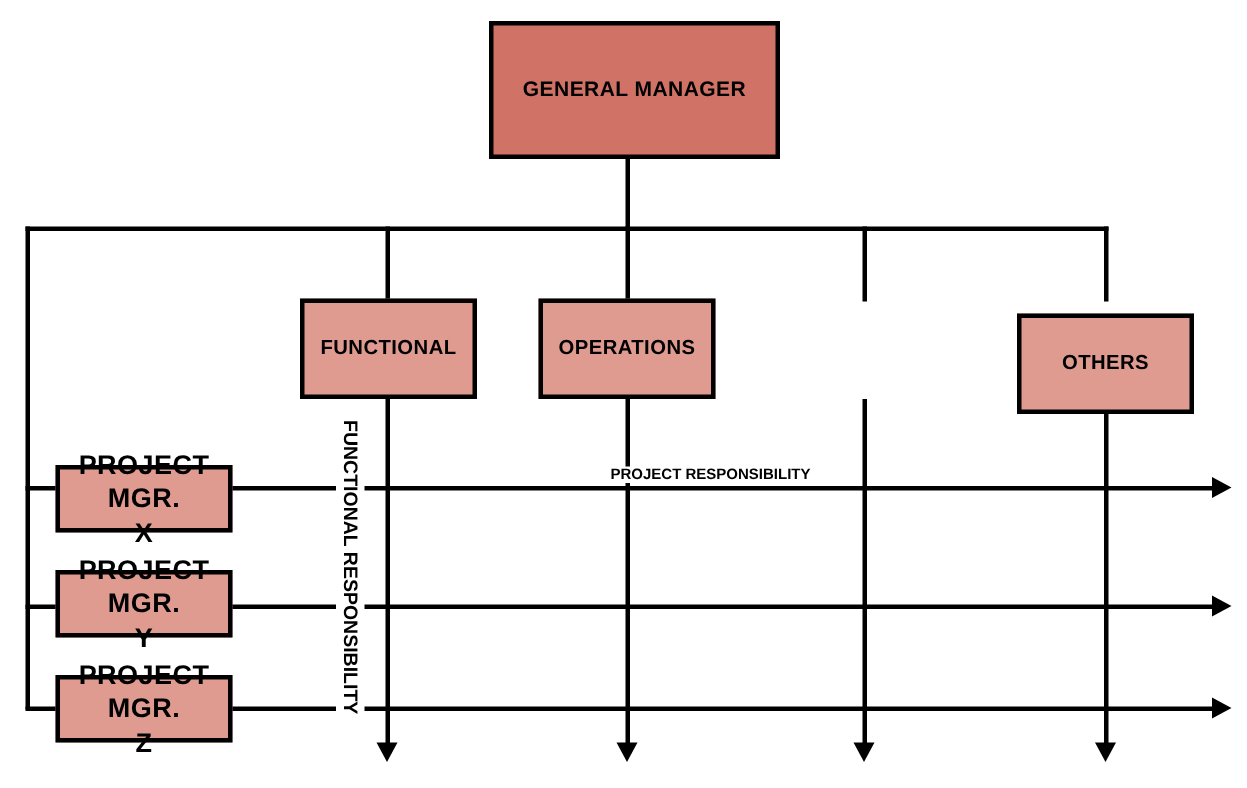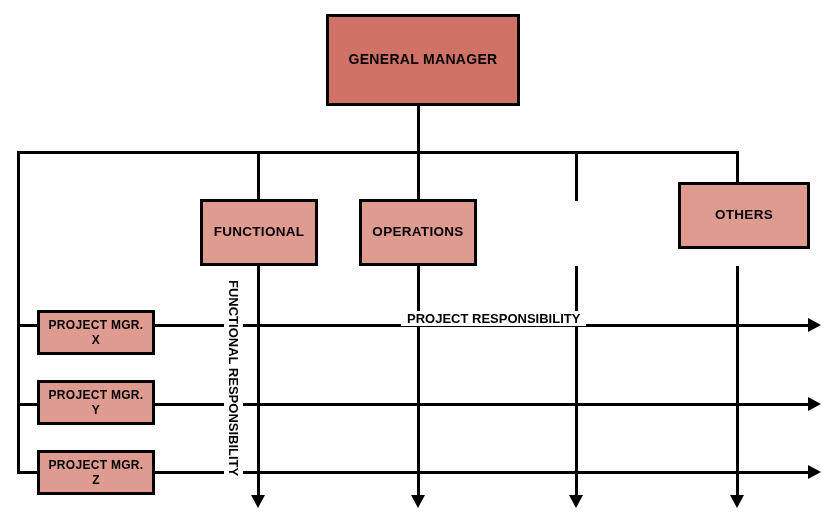--- a/index.html
+++ b/index.html
@@ -36,21 +36,21 @@
   .node-gm {
     background: #d17266;
     font-size: 14px;
   }
   .node-dept {
     background: #e09b90;
     font-size: 13.5px;
   }
   .node-pm {
     background: #e09b90;
-    font-size: 12px;
+    font-size: 18px;
     justify-content: center;
   }
 
   
   .line-h {
     position: absolute;
     background: #000000;
     height: 3px;
     z-index: 3;
   }
@@ -77,21 +77,21 @@
     height: 0;
     border-left: 7px solid transparent;
     border-right: 7px solid transparent;
     border-top: 13px solid #000000;
     z-index: 4;
   }
 
   
   .label-axis-h {
     position: absolute;
-    font-size: 13px;
+    font-size: 10px;
     font-weight: bold;
     color: #000000;
     background: #ffffff;
     padding: 0 6px;
     white-space: nowrap;
     z-index: 7;
   }
   .label-axis-v {
     position: absolute;
     font-size: 13px;
@@ -127,21 +127,21 @@
 
   <div class="node node-dept" style="left:200px; top:199px; width:118px; height:67px;">
     <span>FUNCTIONAL</span>
   </div>
 
   <div class="node node-dept" style="left:359px; top:199px; width:118px; height:67px;">
     <span>OPERATIONS</span>
   </div>
 
 
-  <div class="node node-dept" style="left:678px; top:182px; width:132px; height:67px;">
+  <div class="node node-dept" style="left:678px; top:209px; width:118px; height:67px;">
     <span>OTHERS</span>
   </div>
 
   <div class="line-v" style="left:257px; top:266px; height:231px;"></div>
   <div class="arrow-down" style="left:251px; top:495px;"></div>
 
   <div class="line-v" style="left:417px; top:266px; height:231px;"></div>
   <div class="arrow-down" style="left:411px; top:495px;"></div>
 
   <div class="line-v" style="left:575px; top:266px; height:231px;"></div>

